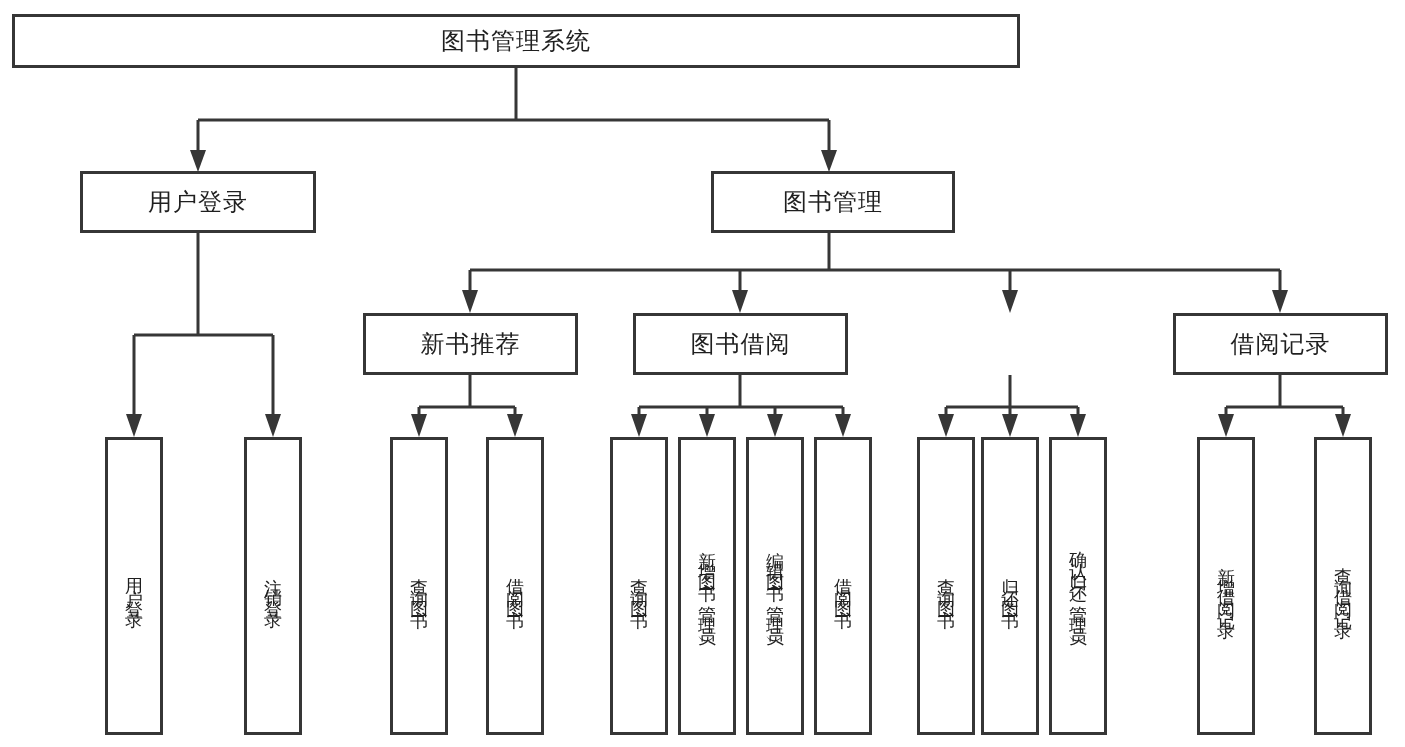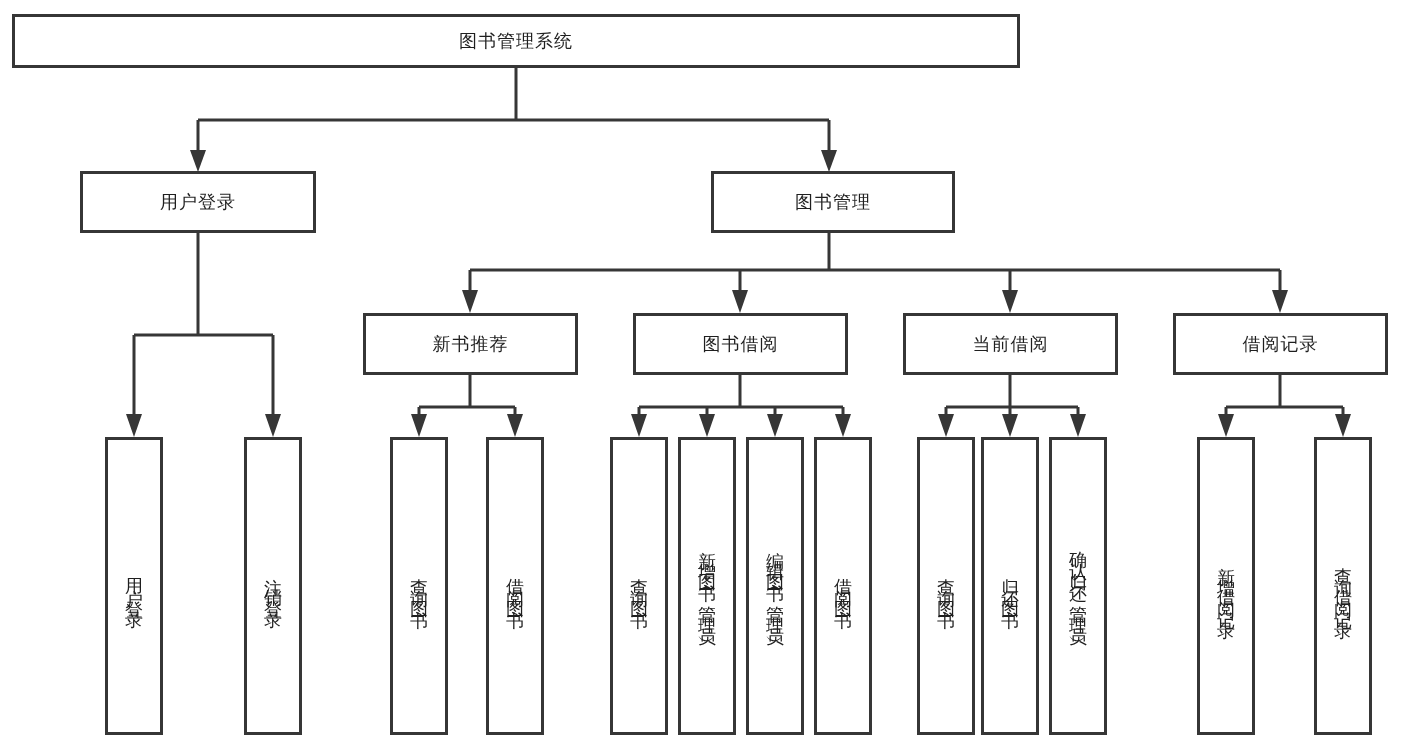--- a/index.html
+++ b/index.html
@@ -29,21 +29,21 @@
   .node {
     position: absolute;
     box-sizing: border-box;
     border: 3px solid #363636;
     background: #ffffff;
     display: flex;
     align-items: center;
     justify-content: center;
   }
   .node .h-label {
-    font-size: 18px;
+    font-size: 24px;
     color: #1f1f1f;
     letter-spacing: 1px;
     white-space: nowrap;
   }
   .node.root    { left: 12px;  top: 14px;  width: 1008px; height: 54px; }
   .node.lvl2    { top: 171px;  height: 62px; }
   .node.lvl3    { top: 313px;  height: 62px; width: 215px; }
   .node.leaf    { top: 437px;  height: 298px; width: 58px; }
 
   .node.user-login   { left: 80px;  width: 236px; }
@@ -153,23 +153,20 @@
   <div class="node lvl2 book-manage">
     <span class="h-label">图书管理</span>
   </div>
 
   <div class="node lvl3 book-borrow">
     <span class="h-label">图书借阅</span>
   </div>
   <div class="node lvl3 new-book">
     <span class="h-label">新书推荐</span>
   </div>
-  <div class="node lvl3 current-borrow">
-    <span class="h-label">当前借阅</span>
-  </div>
   <div class="node lvl3 borrow-record">
     <span class="h-label">借阅记录</span>
   </div>
 
   <div class="node leaf leaf-1">
     <span class="v-label">用户登录</span>
   </div>
   <div class="node leaf leaf-2">
     <span class="v-label">注销登录</span>
   </div>

